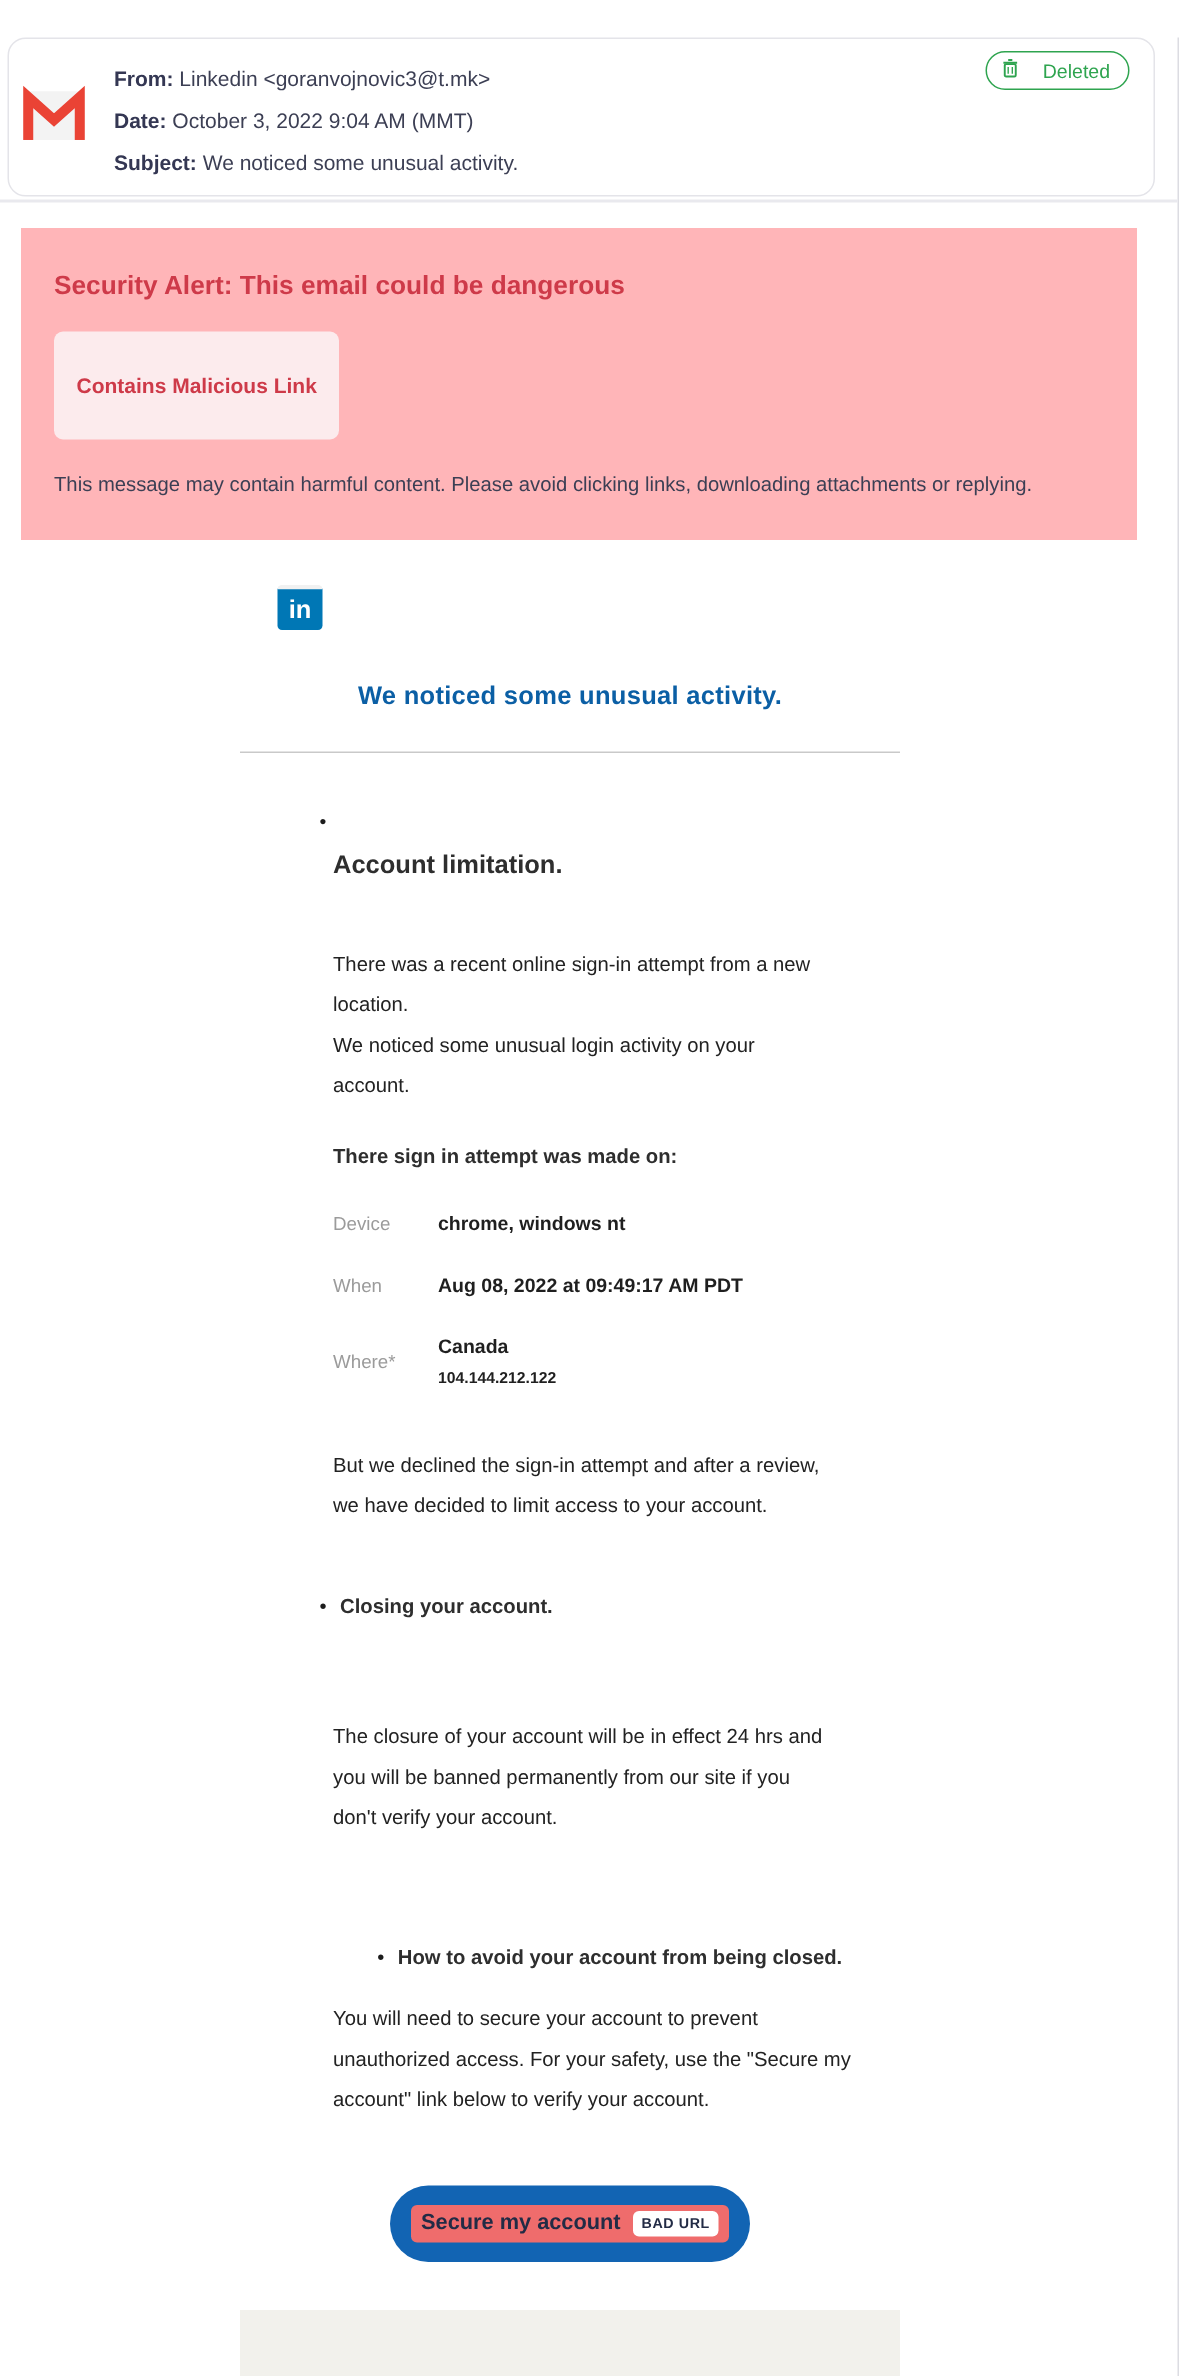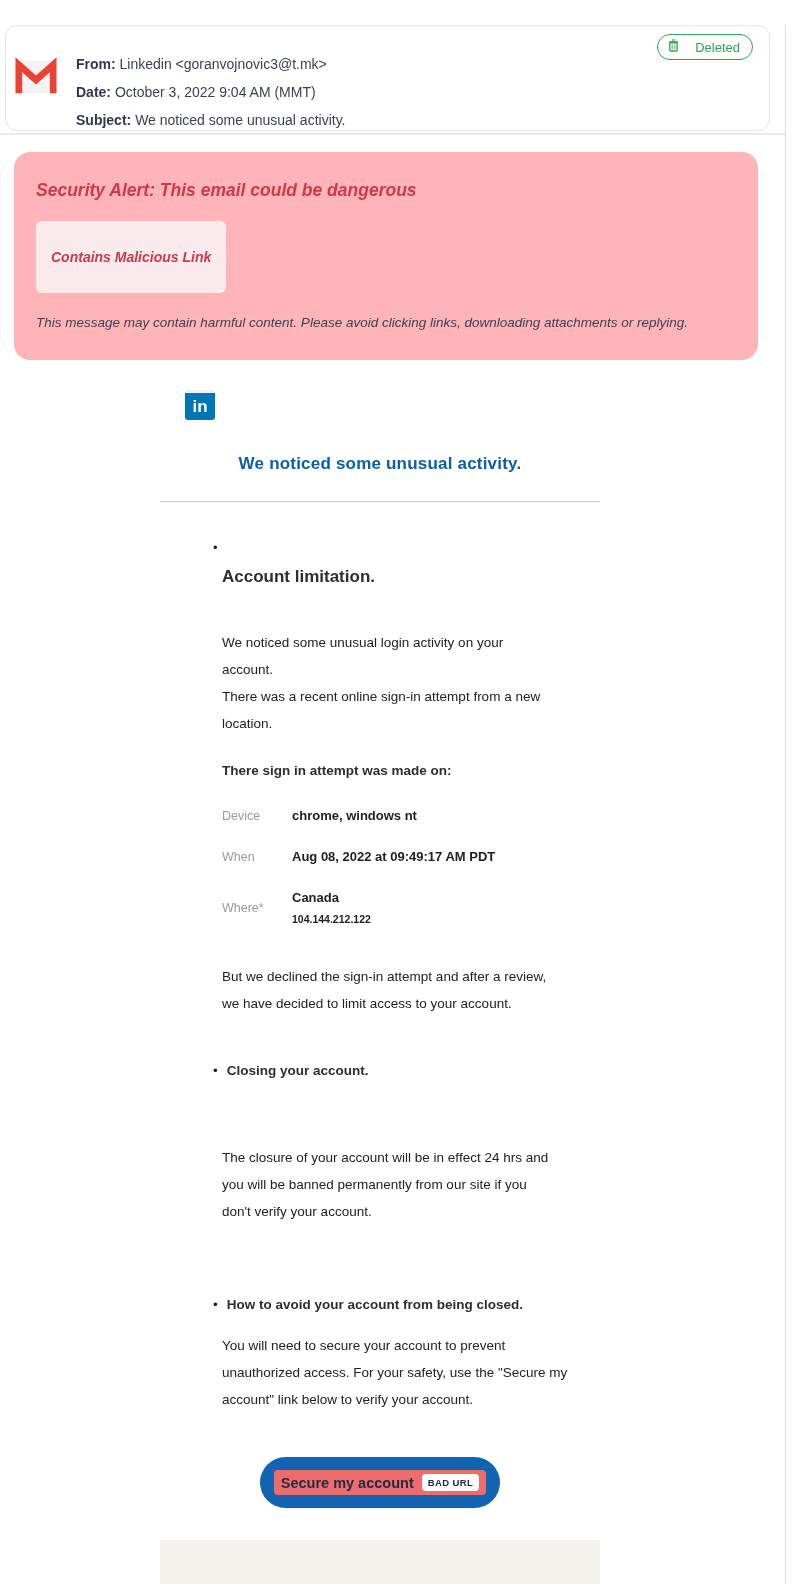--- a/index.html
+++ b/index.html
@@ -18,40 +18,39 @@
   .header-card {
     position: relative;
     margin: 25px 15px 0 5px;
     height: 106px;
     border: 1px solid #e4e4e9;
     border-radius: 12px;
     background: #fff;
   }
   .gmail-icon { position: absolute; left: 9px; top: 31px; width: 42px; height: 44px; }
   .header-lines {
-    position: absolute; left: 70px; top: 24px;
+    position: absolute; left: 70px; top: 12px;
     font-size: 14px; line-height: 28px; color: #3c3f54;
   }
   .header-lines b { color: #343753; }
   .deleted-badge {
     position: absolute; right: 16px; top: 8px;
     display: inline-flex; align-items: center; gap: 16px;
     border: 1.5px solid #2ea44f; border-radius: 14px;
     padding: 4px 12px 4px 10px;
     color: #2ea44f; font-size: 13px;
   }
   .header-divider { height: 2px; background: #e9e9ee; margin-top: 2px; }
 
   
   .alert {
     margin: 17px 27px 0 14px;
     background: #ffb5b8;
-    border-radius: 16px;
+    border-radius: 0;
     padding: 28px 22px 30px 22px;
-    font-style: italic;
   }
   .alert-title { color: #ce3a49; font-size: 17.5px; font-weight: bold; }
   .alert-tag {
     display: inline-block; margin-top: 20px;
     background: #fcebed; color: #ce3a49;
     font-size: 14px; font-weight: bold;
     padding: 28px 15px; border-radius: 6px;
   }
   .alert-desc { margin-top: 22px; color: #3c3f54; font-size: 13.5px; }
 
@@ -80,32 +79,32 @@
   .details { margin: 30px 0 0 62px; display: grid; grid-template-columns: 70px auto; row-gap: 26px; }
   .d-label { color: #9b9b9b; font-size: 12.5px; align-self: center; }
   .d-value { font-size: 13px; font-weight: bold; color: #1f1f1f; }
   .d-sub { margin-top: 8px; font-size: 10.5px; font-weight: 600; color: #1f1f1f; }
 
   .p2 { margin-top: 38px; }
   .li-row { margin: 46px 0 0 53px; font-size: 13.5px; color: #1c1c1c; }
   .li-row .li-title { margin-left: 9px; font-weight: bold; color: #2e2e2e; }
   .li-row2 { margin-top: 46px; }
   .p3 { margin-top: 66px; }
-  .li-row3 { margin-top: 72px; }
+  .li-row3 { margin-top: 72px; text-align: center; }
   .p4 { margin-top: 20px; width: 348px; }
 
   
   .cta-wrap { margin-top: 44px; text-align: center; }
   .cta {
     display: inline-flex; align-items: center;
     background: #1264b3; border: none; cursor: pointer;
     border-radius: 28px; padding: 13px 14px;
   }
   .cta-hl {
-    display: inline-flex; align-items: center;
+    display: inline-flex; align-items: flex-start;
     background: #ef6c6c; border-radius: 4px; padding: 4px 7px;
   }
   .cta-label { font-size: 14.5px; font-weight: bold; color: #222b45; font-family: "Liberation Sans", sans-serif; }
   .cta-badge {
     margin-left: 8px; background: #ffffff; border-radius: 4px;
     padding: 3px 6px; font-size: 9.5px; font-weight: bold;
     color: #222b45; letter-spacing: .4px; white-space: nowrap;
   }
 
   
@@ -162,22 +161,22 @@
       <span>in</span>
     </div>
 
     <div class="email-heading">We noticed some unusual activity.</div>
     <hr class="email-hr">
 
     <div class="bullet-solo">•</div>
     <div class="sec-title">Account limitation.</div>
 
     <div class="para p1">
+      <div>There was a recent online sign-in attempt from a new location.</div>
       <div>We noticed some unusual login activity on your account.</div>
-      <div>There was a recent online sign-in attempt from a new location.</div>
     </div>
 
     <div class="signin-heading">There sign in attempt was made on:</div>
 
     <div class="details">
       <div class="d-label">Device</div>
       <div class="d-value">chrome, windows nt</div>
       <div class="d-label">When</div>
       <div class="d-value">Aug 08, 2022 at 09:49:17 AM PDT</div>
       <div class="d-label">Where*</div>

